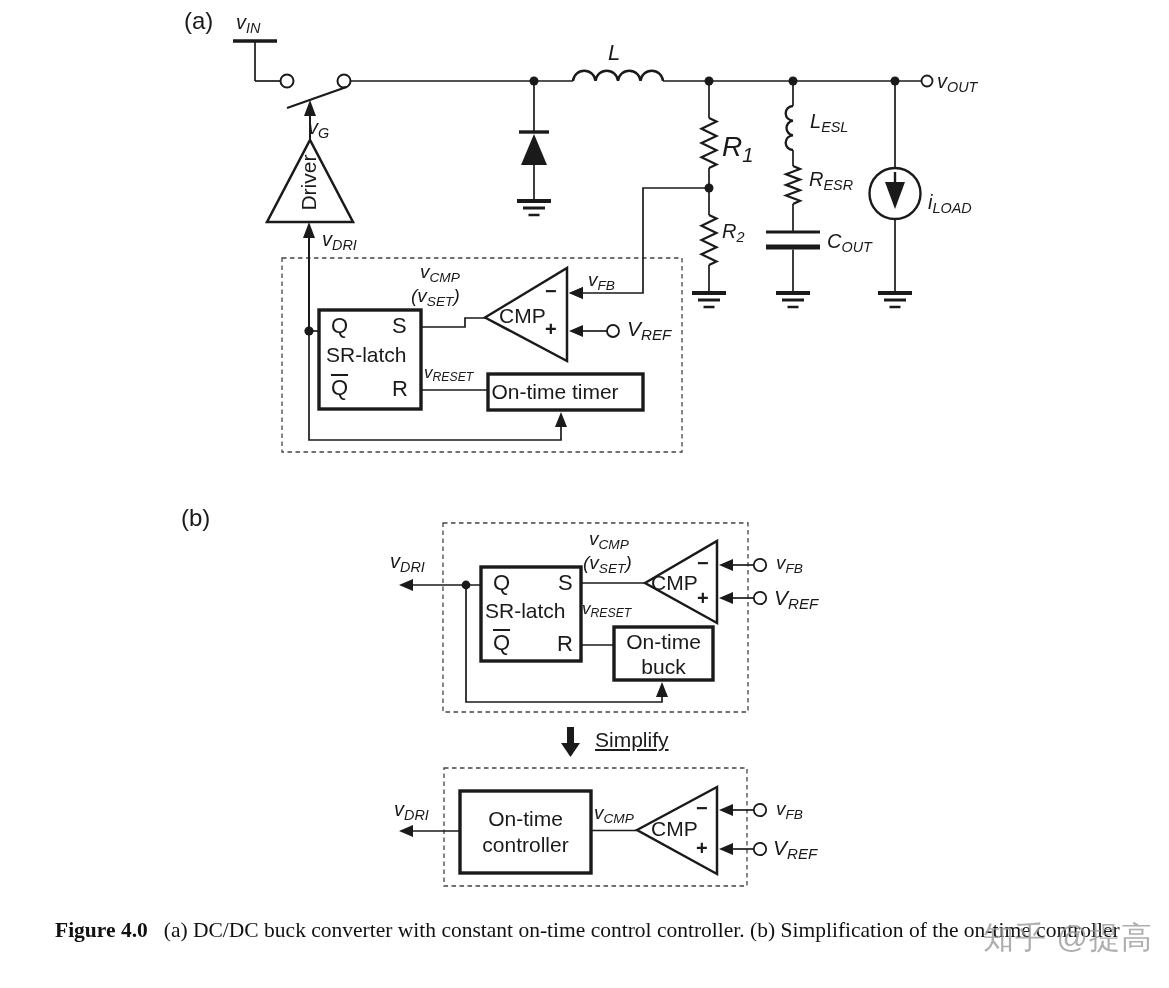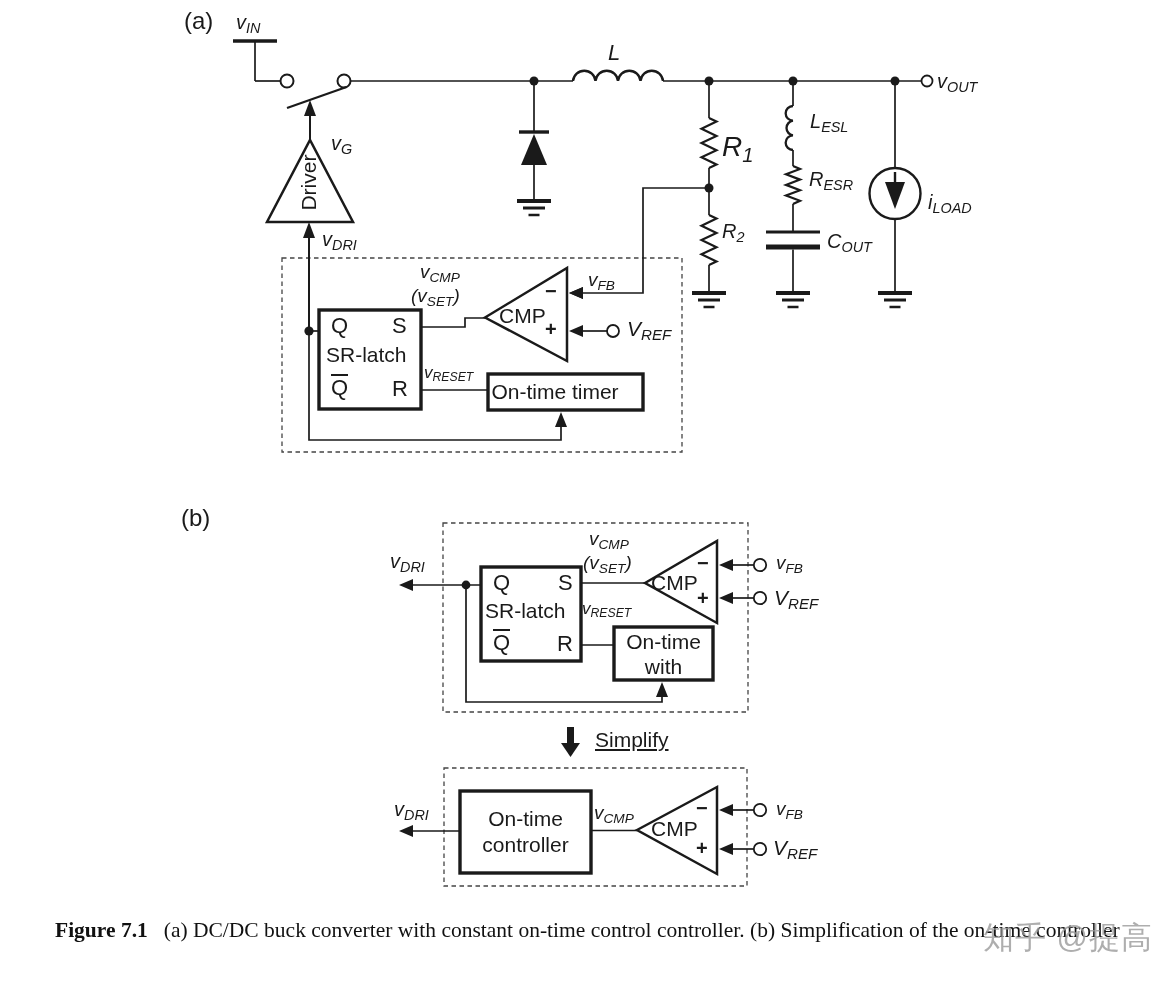--- a/index.html
+++ b/index.html
@@ -216,21 +216,21 @@
       <circle cx="760" cy="810" r="6.2" fill="#fff" stroke-width="1.8"></circle>
       <polygon points="719,849 733,843 733,855" fill="#1a1a1a" stroke="none"></polygon>
       <line x1="731" y1="849" x2="754" y2="849"></line>
       <circle cx="760" cy="849" r="6.2" fill="#fff" stroke-width="1.8"></circle>
     </g>
   </g>
 </svg>
 
 <div class="lbl bl" style="left:184px;top:8px;font-size:24px;">(a)</div>
 <div class="lbl it" style="left:236px;top:11px;font-size:20px;"><span>v</span><sub>IN</sub></div>
-<div class="lbl it" style="left:331px;top:116px;font-size:20px;margin-top:16px;"><span>v</span><sub>G</sub></div>
+<div class="lbl it" style="left:308px;top:116px;font-size:20px;"><span>v</span><sub>G</sub></div>
 <div class="lbl it" style="left:322px;top:228px;font-size:20px;"><span>v</span><sub>DRI</sub></div>
 <div class="lbl bl ctr rot" style="left:259px;top:171px;width:100px;font-size:21px;">Driver</div>
 <div class="lbl it" style="left:608px;top:41px;font-size:22px;">L</div>
 <div class="lbl it" style="left:937px;top:70px;font-size:20px;"><span>v</span><sub>OUT</sub></div>
 <div class="lbl it" style="left:722px;top:132px;font-size:28px;"><span>R</span><sub>1</sub></div>
 <div class="lbl it" style="left:722px;top:220px;font-size:20px;"><span>R</span><sub>2</sub></div>
 <div class="lbl it" style="left:810px;top:110px;font-size:20px;"><span>L</span><sub>ESL</sub></div>
 <div class="lbl it" style="left:809px;top:168px;font-size:20px;"><span>R</span><sub>ESR</sub></div>
 <div class="lbl it" style="left:827px;top:230px;font-size:20px;"><span>C</span><sub>OUT</sub></div>
 <div class="lbl it" style="left:928px;top:191px;font-size:20px;"><span>i</span><sub>LOAD</sub></div>
@@ -259,34 +259,34 @@
 <div class="lbl bl" style="left:493px;top:629px;font-size:22px;"><span class="qbar">Q</span></div>
 <div class="lbl bl" style="left:557px;top:632px;font-size:22px;">R</div>
 <div class="lbl it" style="left:582px;top:600px;font-size:17px;"><span>v</span><sub>RESET</sub></div>
 <div class="lbl bl" style="left:651px;top:571px;font-size:21px;">CMP</div>
 <div class="lbl bl pm" style="left:697px;top:552px;font-size:20px;">−</div>
 <div class="lbl bl pm" style="left:697px;top:587px;font-size:20px;">+</div>
 <div class="lbl it" style="left:776px;top:553px;font-size:19px;"><span>v</span><sub>FB</sub></div>
 <div class="lbl it" style="left:774px;top:586px;font-size:21px;"><span>V</span><sub>REF</sub></div>
 <div class="lbl bl ctr" style="left:614px;top:629px;width:99px;font-size:21px;line-height:25px;">
       <span style="display:block;">On-time</span>
-      <span style="display:block;">with</span>
+      <span style="display:block;">buck</span>
     </div>
 <div class="lbl bl" style="left:595px;top:728px;font-size:21px;text-decoration:underline;">Simplify</div>
 
 <div class="lbl it" style="left:394px;top:798px;font-size:20px;"><span>v</span><sub>DRI</sub></div>
 <div class="lbl bl ctr" style="left:460px;top:806px;width:131px;font-size:21px;line-height:26px;">
       <span style="display:block;">On-time</span>
       <span style="display:block;">controller</span>
     </div>
 <div class="lbl it" style="left:594px;top:803px;font-size:19px;"><span>v</span><sub>CMP</sub></div>
 <div class="lbl bl" style="left:651px;top:817px;font-size:21px;">CMP</div>
 <div class="lbl bl pm" style="left:696px;top:797px;font-size:20px;">−</div>
 <div class="lbl bl pm" style="left:696px;top:837px;font-size:20px;">+</div>
 <div class="lbl it" style="left:776px;top:799px;font-size:19px;"><span>v</span><sub>FB</sub></div>
 <div class="lbl it" style="left:773px;top:836px;font-size:21px;"><span>V</span><sub>REF</sub></div>
 
 <div class="caption">
-  <span class="capb">Figure 7.1</span><span>(a) DC/DC buck converter with constant on-time control controller. (b) Simplification of the on-time controller</span>
+  <span class="capb">Figure 4.0</span><span>(a) DC/DC buck converter with constant on-time control controller. (b) Simplification of the on-time controller</span>
 </div>
 <div class="watermark">知乎 @提高</div>
 
 </div>
 
 </body></html>

